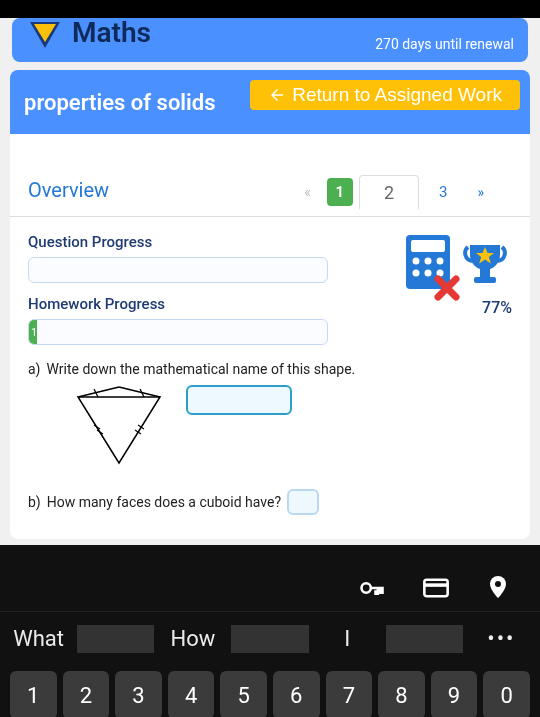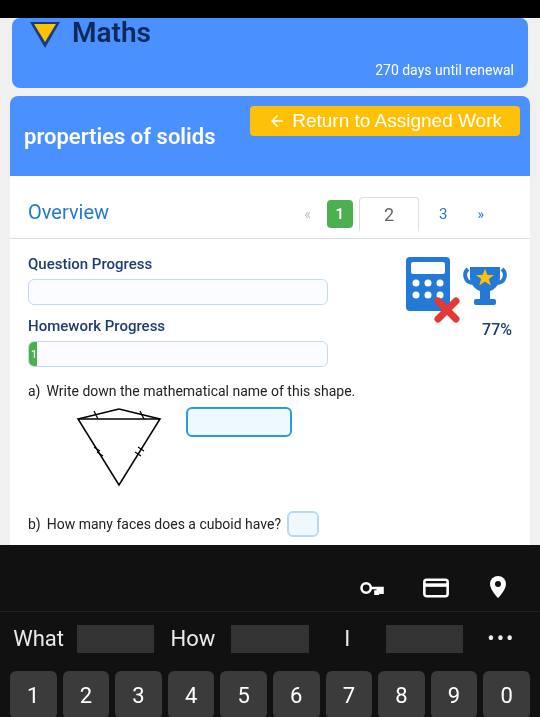--- a/index.html
+++ b/index.html
@@ -15,21 +15,21 @@
     height: 18px;
     background: #000;
   }
   .banner {
     margin: 0 12px 8px 12px;
     background: #4a90ff;
     border-radius: 8px;
     padding: 8px 14px;
     color: #fff;
     position: relative;
-    height: 70px;
+    height: 44px;
   }
   .banner-logo {
     position: absolute;
     left: 12px;
     top: 0px;
     display:flex;
     align-items:center;
     gap:6px;
   }
   .banner-title {
@@ -53,21 +53,21 @@
     overflow: hidden;
     position: relative;
   }
   .card-header {
     background: #4a90ff;
     color: #fff;
     font-size: 22px;
     font-weight: 600;
     padding: 18px 14px;
     position: relative;
-    height: 80px;
+    height: 64px;
     display:flex;
     align-items:center;
   }
   .return-btn {
     position: absolute;
     right: 10px;
     top: 10px;
     background: #ffc107;
     color: #fff;
     border: none;
@@ -78,20 +78,21 @@
     align-items:center;
     gap:6px;
     cursor:pointer;
   }
   .tabs {
     display:flex;
     align-items:center;
     border-bottom:1px solid #ddd;
     padding: 14px 10px 0 10px;
     gap: 6px;
+    margin-top: 20px;
   }
   .tab-overview {
     color:#2478d6;
     font-size:20px;
     padding: 10px 8px 14px 8px;
     cursor:pointer;
   }
   .pager-arrow {
     color:#bdbdbd;
     padding: 6px 10px;

